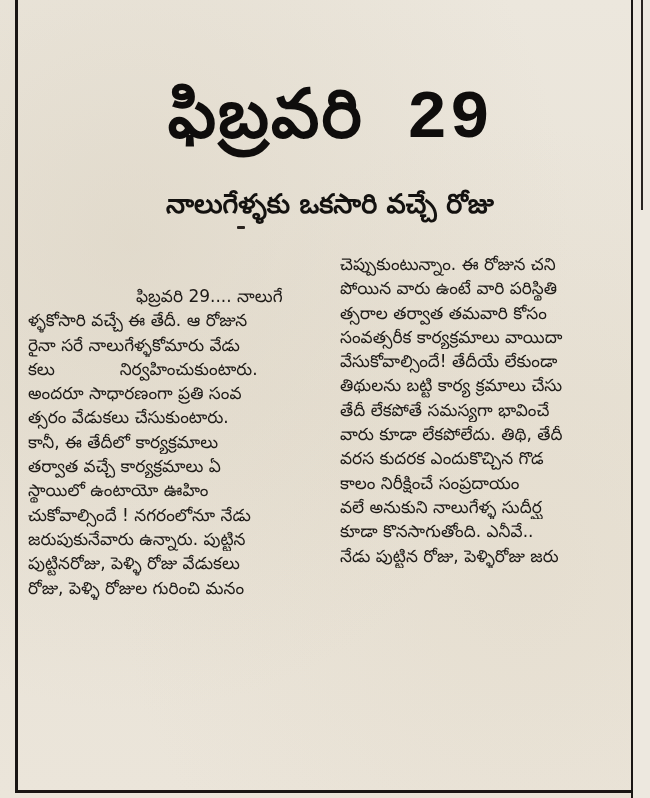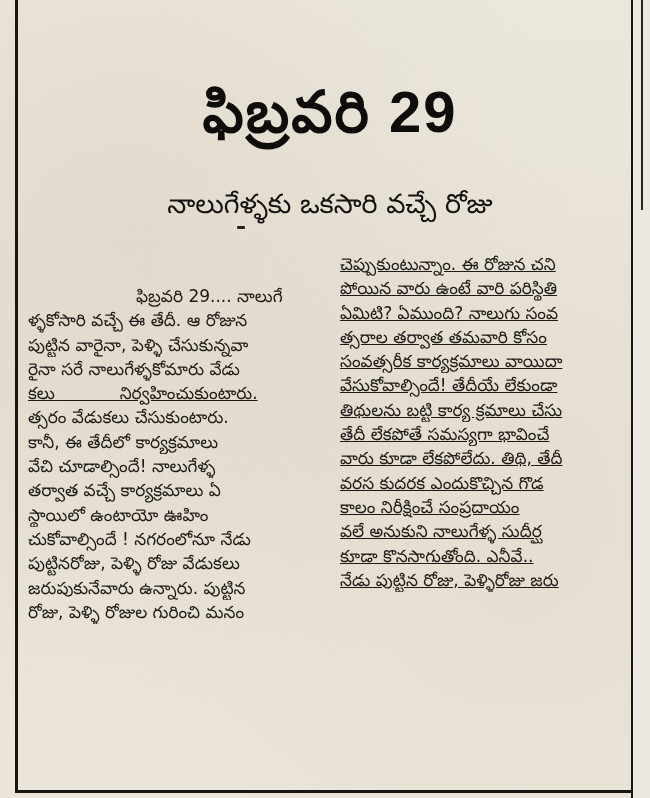--- a/index.html
+++ b/index.html
@@ -65,35 +65,35 @@
       width: 17px;
       height: 798px;
       background: #ede8df;
     }
     .headline {
       position: absolute;
       left: 30px;
       top: 18px;
       width: 600px;
       text-align: center;
-      font-family: Liberation Sans, sans-serif;
+      font-family: Liberation Mono, monospace;
       font-weight: bold;
-      font-size: 58px;
+      font-size: 68px;
       line-height: 110px;
       letter-spacing: 2px;
       color: #0f0d0c;
     }
     .subheadline {
       position: absolute;
       left: 30px;
       top: 162px;
       width: 600px;
       text-align: center;
       font-family: "DejaVu Sans", sans-serif;
-      font-weight: normal;
+      font-weight: bold;
       font-size: 27px;
       line-height: 40px;
       color: #141210;
     }
     .dash-mark {
       position: absolute;
       left: 237px;
       top: 226px;
       width: 8px;
       height: 3px;
@@ -110,21 +110,20 @@
     }
     .col-left {
       left: 28px;
       top: 284px;
       width: 290px;
     }
     .col-right {
       left: 340px;
       top: 252px;
       width: 282px;
-      text-decoration: underline;
     }
     .line {
       display: block;
       white-space: nowrap;
       overflow: hidden;
     }
     .indent {
       padding-left: 108px;
     }
   </style>
@@ -138,38 +137,36 @@
 <div class="border-right-top"></div>
 <div class="border-bottom"></div>
 
 <h1 class="headline">ఫిబ్రవరి 29</h1>
 <h2 class="subheadline">నాలుగేళ్ళకు ఒకసారి వచ్చే రోజు</h2>
 <div class="dash-mark"></div>
 
 <div class="column col-left">
   <span class="line indent">ఫిబ్రవరి 29.... నాలుగే</span>
   <span class="line">ళ్ళకోసారి వచ్చే ఈ తేదీ. ఆ రోజున</span>
-  <span class="line">పుట్టిన వారైనా, పెళ్ళి చేసుకున్నవా</span>
   <span class="line">రైనా సరే నాలుగేళ్ళకోమారు వేడు</span>
-  <span class="line" style="white-space: pre; text-decoration: underline;">కలు            నిర్వహించుకుంటారు.</span>
+  <span class="line" style="white-space: pre;">కలు            నిర్వహించుకుంటారు.</span>
+  <span class="line">అందరూ సాధారణంగా ప్రతి సంవ</span>
   <span class="line">త్సరం వేడుకలు చేసుకుంటారు.</span>
   <span class="line">కానీ, ఈ తేదీలో కార్యక్రమాలు</span>
-  <span class="line">వేచి చూడాల్సిందే! నాలుగేళ్ళ</span>
   <span class="line">తర్వాత వచ్చే కార్యక్రమాలు ఏ</span>
   <span class="line">స్థాయిలో ఉంటాయో ఊహిం</span>
   <span class="line">చుకోవాల్సిందే ! నగరంలోనూ నేడు</span>
+  <span class="line">జరుపుకునేవారు ఉన్నారు. పుట్టిన</span>
   <span class="line">పుట్టినరోజు, పెళ్ళి రోజు వేడుకలు</span>
-  <span class="line">జరుపుకునేవారు ఉన్నారు. పుట్టిన</span>
   <span class="line">రోజు, పెళ్ళి రోజుల గురించి మనం</span>
 </div>
 
 <div class="column col-right">
   <span class="line">చెప్పుకుంటున్నాం. ఈ రోజున చని</span>
   <span class="line">పోయిన వారు ఉంటే వారి పరిస్థితి</span>
-  <span class="line">ఏమిటి? ఏముంది? నాలుగు సంవ</span>
   <span class="line">త్సరాల తర్వాత తమవారి కోసం</span>
   <span class="line">సంవత్సరీక కార్యక్రమాలు వాయిదా</span>
   <span class="line">వేసుకోవాల్సిందే! తేదీయే లేకుండా</span>
   <span class="line">తిథులను బట్టి కార్య క్రమాలు చేసు</span>
   <span class="line">తేదీ లేకపోతే సమస్యగా భావించే</span>
   <span class="line">వారు కూడా లేకపోలేదు. తిథి, తేదీ</span>
   <span class="line">వరస కుదరక ఎందుకొచ్చిన గొడ</span>
   <span class="line">కాలం నిరీక్షించే సంప్రదాయం</span>
   <span class="line">వలే అనుకుని నాలుగేళ్ళ సుదీర్ఘ</span>
   <span class="line">కూడా కొనసాగుతోంది. ఎనీవే..</span>

